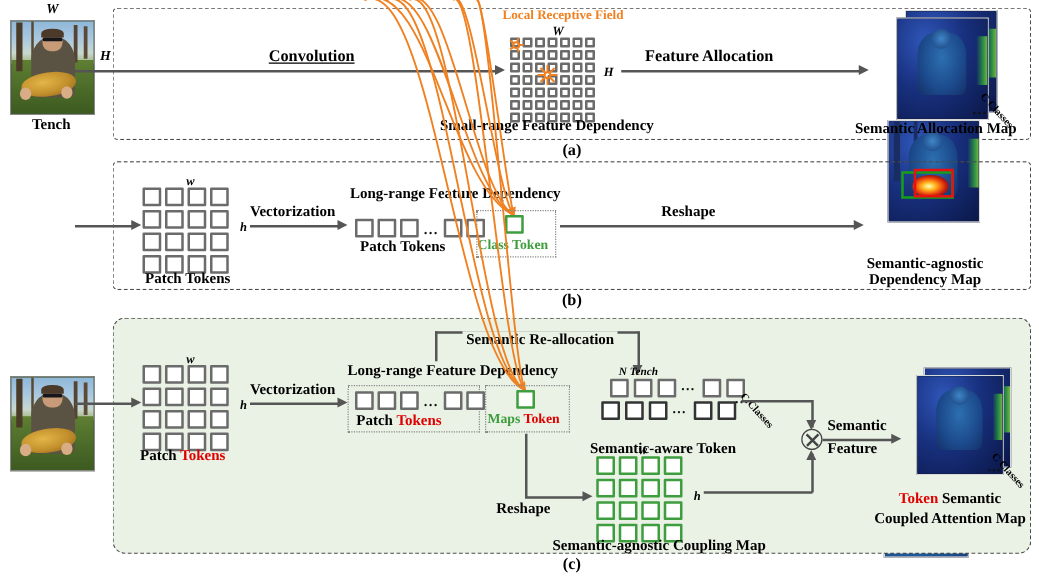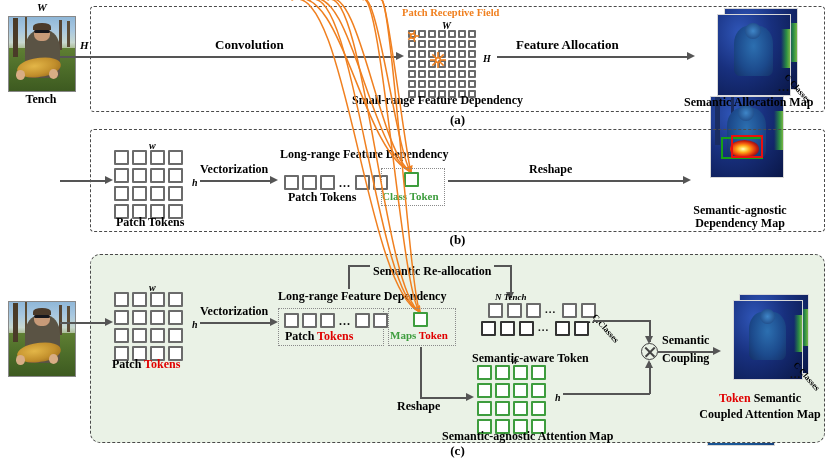--- a/index.html
+++ b/index.html
@@ -223,23 +223,23 @@
     <div class="ph-glasses"></div>
   <div class="ph-fish"></div>
     <div class="ph-hand1"></div>
     <div class="ph-hand2"></div>
 </div>
 <div class="abs lbl" style="left:8px; top:93px; width:66px; text-align:center; font-size:12px;">Tench</div>
 <div class="abs lbl ital" style="left:80px; top:40px; font-size:11px;">H</div>
 
 <div class="hline" style="left:60px; top:56px; width:338px;"></div>
 <div class="arrowhead-r" style="left:396px; top:52px;"></div>
-<div class="abs lbl" style="left:215px; top:38px; font-size:13px;">Convolution</div>
-
-<div class="abs lbl orange" style="left:402px; top:7px; font-size:10.5px;">Patch Receptive Field</div>
+<div class="abs lbl" style="left:215px; top:38px; font-size:13px;text-decoration:underline;">Convolution</div>
+
+<div class="abs lbl orange" style="left:402px; top:7px; font-size:10.5px;">Local Receptive Field</div>
 <div class="abs lbl ital" style="left:442px; top:21px; font-size:10px;">W</div>
 <div class="abs lbl ital" style="left:483px; top:54px; font-size:10px;">H</div>
 <div class="abs" id="grid-a" style="left:408px; top:30px; width:70px; height:70px;">
     <div class="tok " style="left: 0px; top: 0px; width: 8px; height: 8px;"></div>
     <div class="tok " style="left: 10px; top: 0px; width: 8px; height: 8px;"></div>
     <div class="tok " style="left: 20px; top: 0px; width: 8px; height: 8px;"></div>
     <div class="tok " style="left: 30px; top: 0px; width: 8px; height: 8px;"></div>
     <div class="tok " style="left: 40px; top: 0px; width: 8px; height: 8px;"></div>
     <div class="tok " style="left: 50px; top: 0px; width: 8px; height: 8px;"></div>
     <div class="tok " style="left: 60px; top: 0px; width: 8px; height: 8px;"></div>
@@ -542,33 +542,33 @@
     <div class="tok tok-green" style="left: 0px; top: 36px; width: 15px; height: 15px;"></div>
     <div class="tok tok-green" style="left: 18px; top: 36px; width: 15px; height: 15px;"></div>
     <div class="tok tok-green" style="left: 36px; top: 36px; width: 15px; height: 15px;"></div>
     <div class="tok tok-green" style="left: 54px; top: 36px; width: 15px; height: 15px;"></div>
     <div class="tok tok-green" style="left: 0px; top: 54px; width: 15px; height: 15px;"></div>
     <div class="tok tok-green" style="left: 18px; top: 54px; width: 15px; height: 15px;"></div>
     <div class="tok tok-green" style="left: 36px; top: 54px; width: 15px; height: 15px;"></div>
     <div class="tok tok-green" style="left: 54px; top: 54px; width: 15px; height: 15px;"></div>
   </div>
 <div class="abs lbl ital" style="left:555px; top:393px; font-size:10px;">h</div>
-<div class="abs lbl" style="left:442px; top:430px; font-size:12px;">Semantic-agnostic Attention Map</div>
+<div class="abs lbl" style="left:442px; top:430px; font-size:12px;">Semantic-agnostic Coupling Map</div>
 
 <div class="hline" style="left:593px; top:320px; width:57px;"></div>
 <div class="vline" style="left:649px; top:320px; height:22px;"></div>
 <div class="arrowhead-d" style="left:645px; top:336px;"></div>
 <div class="hline" style="left:563px; top:393px; width:87px;"></div>
 <div class="vline" style="left:649px; top:363px; height:31px;"></div>
 <div class="arrowhead-u" style="left:645px; top:360px;"></div>
 <div class="xcircle" style="left:641px; top:343px;"></div>
 <div class="hline" style="left:658px; top:351px; width:57px;"></div>
 <div class="arrowhead-r" style="left:713px; top:347px;"></div>
 <div class="abs lbl" style="left:662px; top:334px; font-size:12px;">Semantic</div>
-<div class="abs lbl" style="left:662px; top:352px; font-size:12px;">Coupling</div>
+<div class="abs lbl" style="left:662px; top:352px; font-size:12px;">Feature</div>
 
 <div class="stack-shadow" style="left:739px; top:294px; width:68px; height:78px;">
   <div class="heat" style="position:absolute; inset:0;">
     <div class="heat-bg"></div>
       <div class="heat-person"></div>
       <div class="heat-head"></div>
     <div class="heat-green-edge"></div>
   </div>
 </div>
 <div class="stack-shadow" style="left:733px; top:300px; width:68px; height:78px;">

